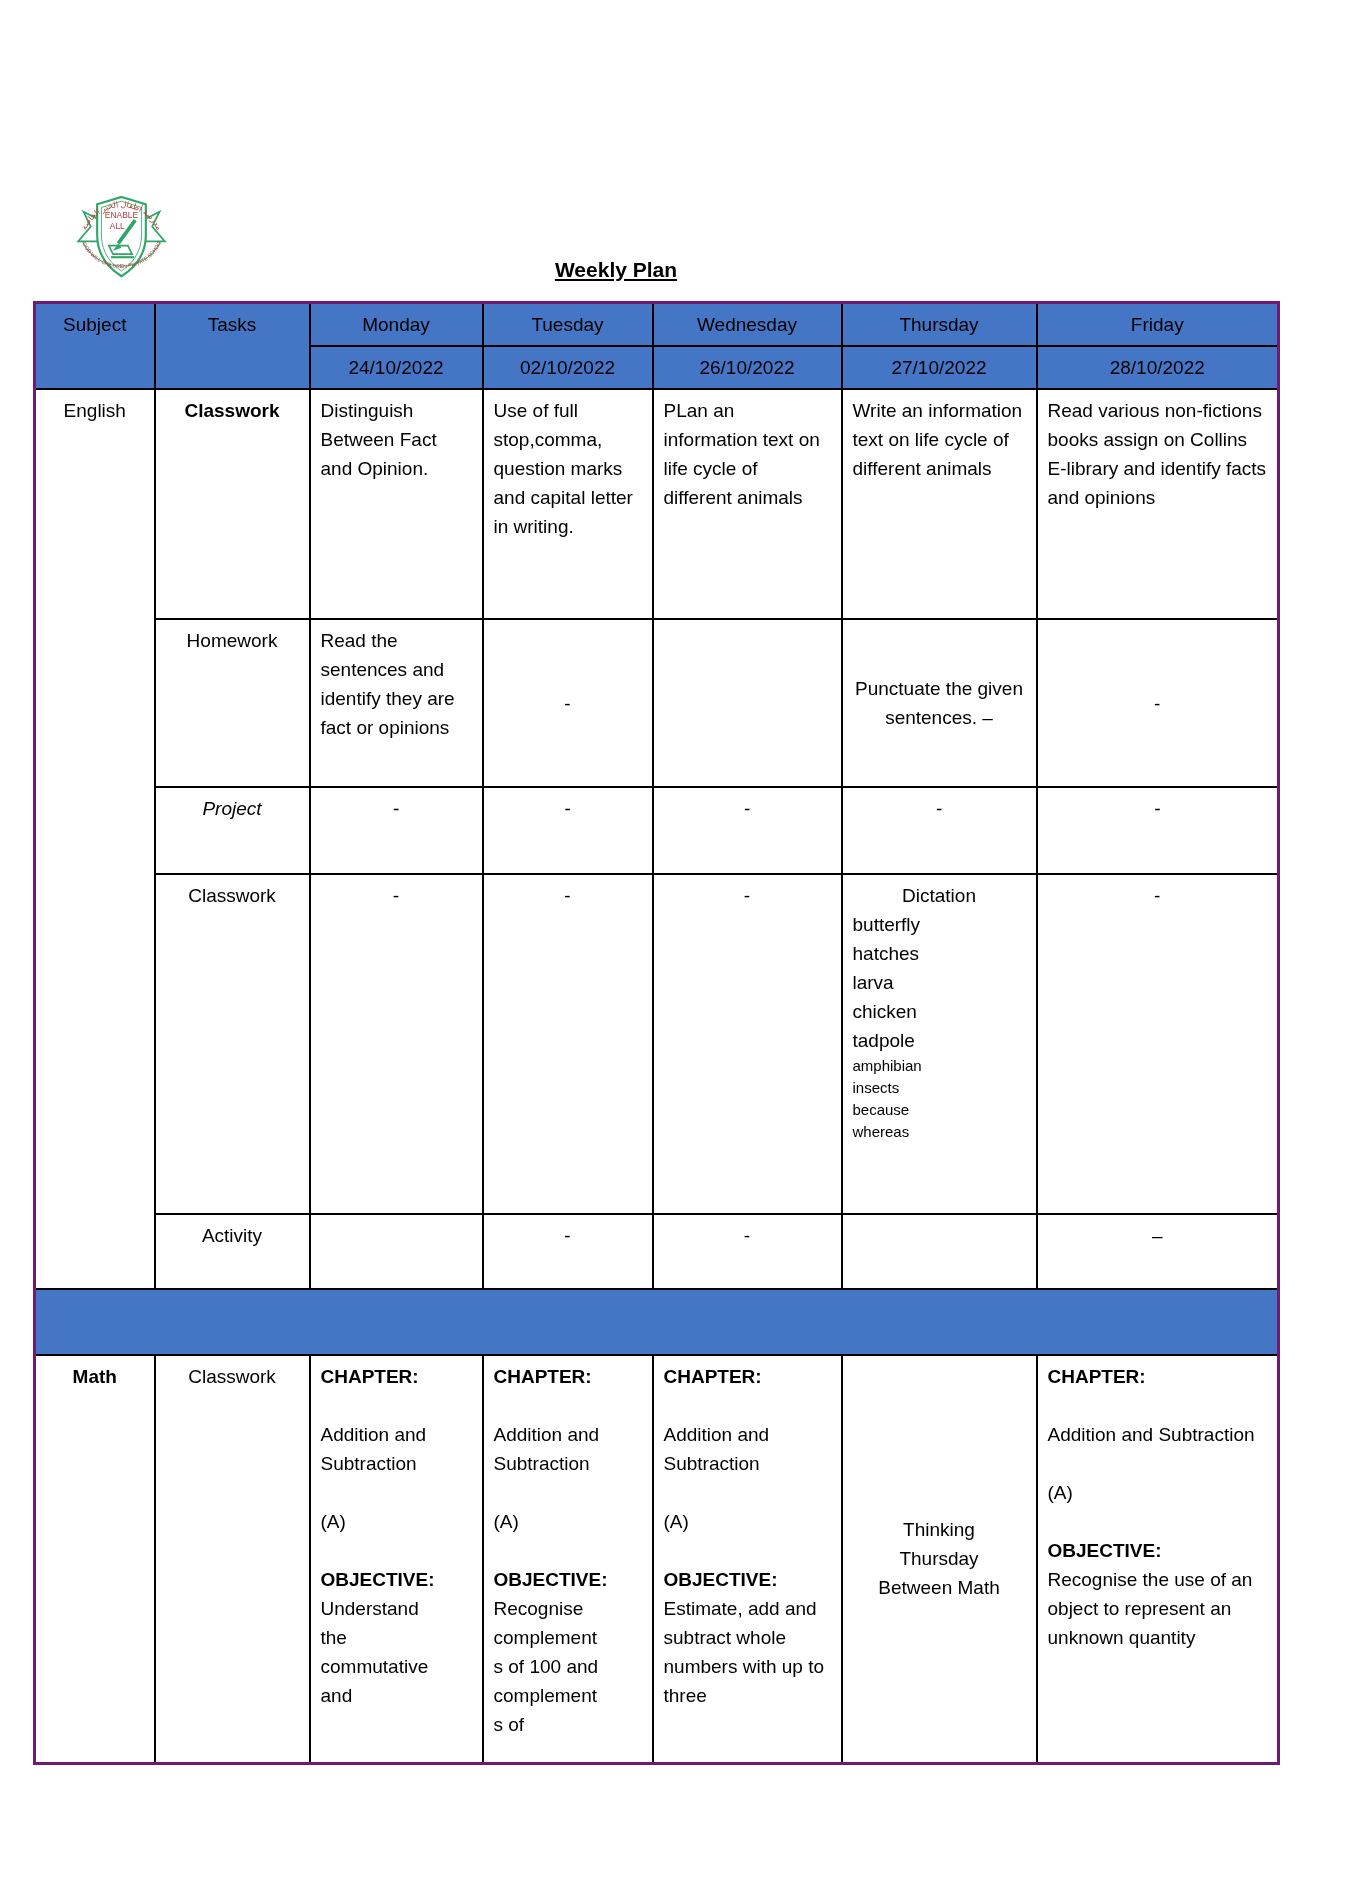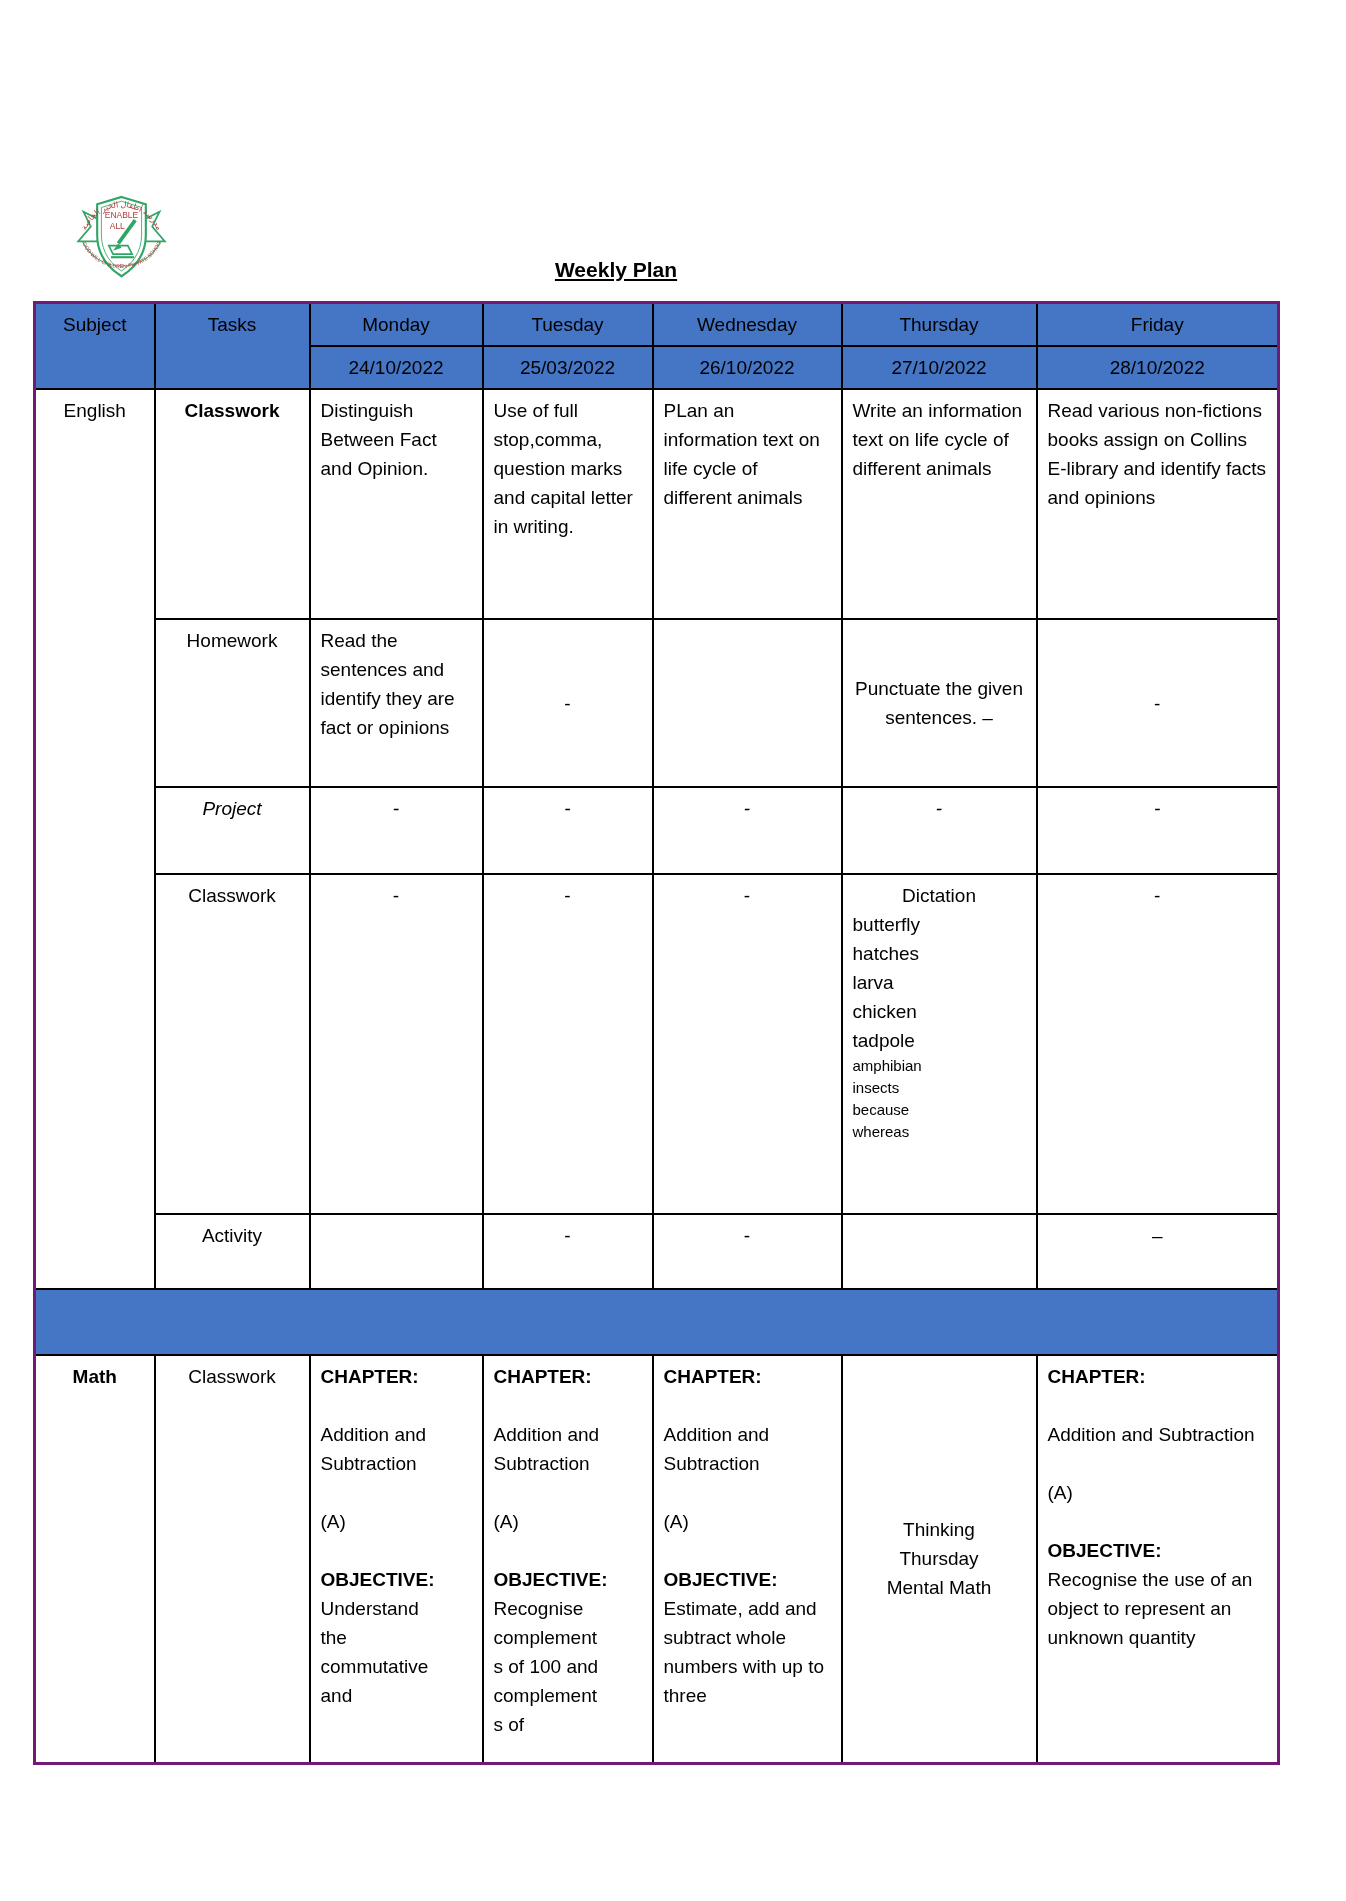--- a/index.html
+++ b/index.html
@@ -99,21 +99,21 @@
           <th class="hdr" rowspan="2">Subject</th>
           <th class="hdr" rowspan="2">Tasks</th>
           <th class="hdr">Monday</th>
           <th class="hdr">Tuesday</th>
           <th class="hdr">Wednesday</th>
           <th class="hdr">Thursday</th>
           <th class="hdr">Friday</th>
         </tr>
         <tr style="height: 36px;">
           <th class="hdr">24/10/2022</th>
-          <th class="hdr">25/03/2022</th>
+          <th class="hdr">02/10/2022</th>
           <th class="hdr">26/10/2022</th>
           <th class="hdr">27/10/2022</th>
           <th class="hdr">28/10/2022</th>
         </tr>
         <tr style="height: 230px;">
           <td class="subject-cell" rowspan="5">English</td>
           <td class="task-cell b">Classwork</td>
           <td class="cell">
             <div class="ln">Distinguish Between Fact and Opinion.</div>
           </td>
@@ -244,21 +244,21 @@
             <div class="ln">Addition and Subtraction</div>
             <div class="ln">&nbsp;</div>
             <div class="ln">(A)</div>
             <div class="ln">&nbsp;</div>
             <div class="ln b">OBJECTIVE:</div>
             <div class="ln">Estimate, add and subtract whole numbers with up to three</div>
           </td>
           <td class="cell ac vm">
             <div class="ln">Thinking</div>
             <div class="ln">Thursday</div>
-            <div class="ln">Mental Math</div>
+            <div class="ln">Between Math</div>
           </td>
           <td class="cell">
             <div class="ln b">CHAPTER:</div>
             <div class="ln">&nbsp;</div>
             <div class="ln">Addition and Subtraction</div>
             <div class="ln">&nbsp;</div>
             <div class="ln">(A)</div>
             <div class="ln">&nbsp;</div>
             <div class="ln b">OBJECTIVE:</div>
             <div class="ln">Recognise the use of an object to represent an unknown quantity</div>

